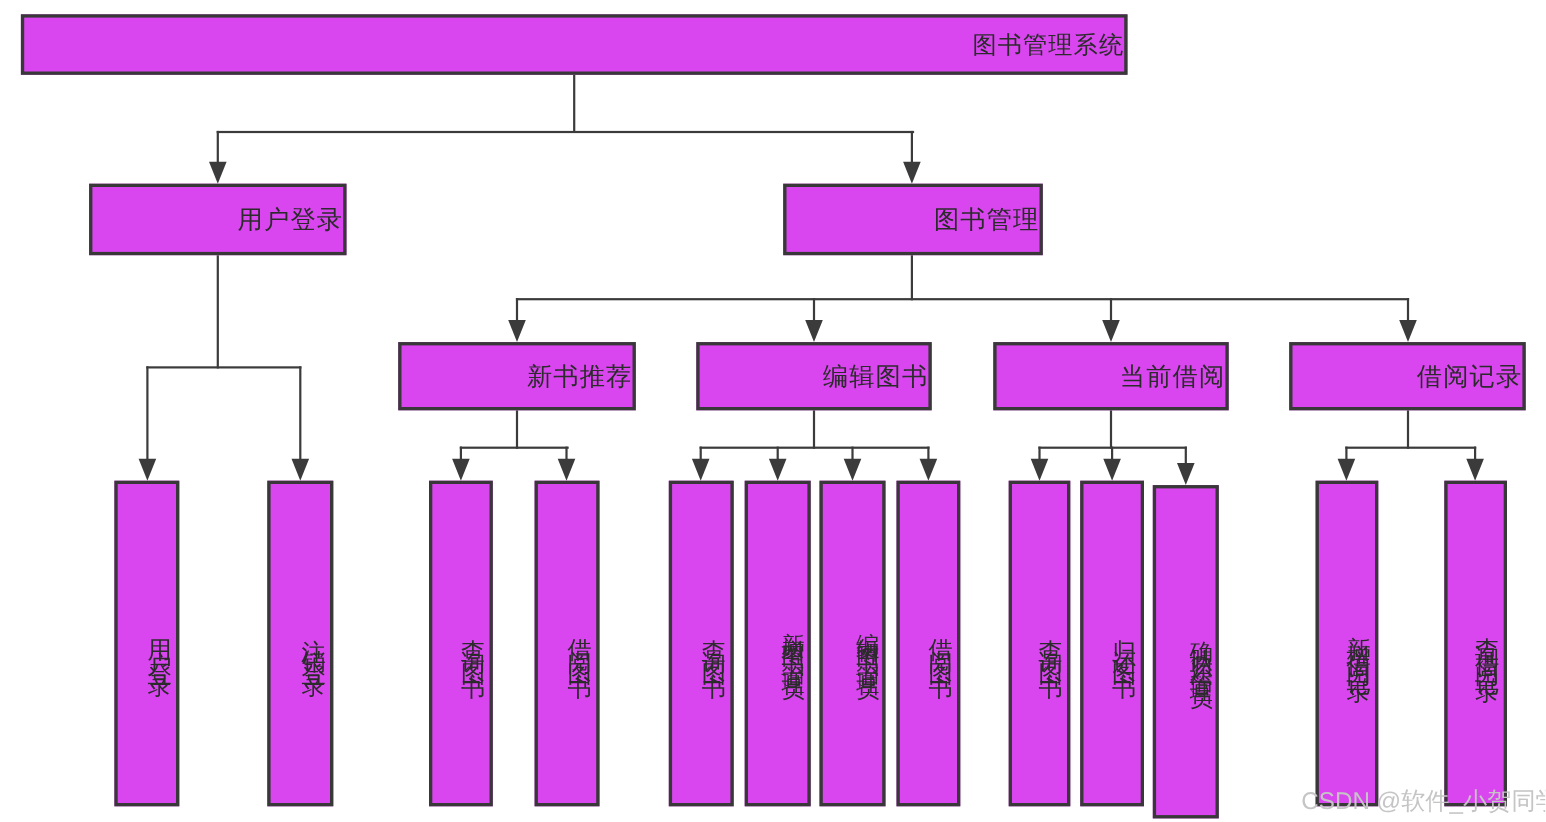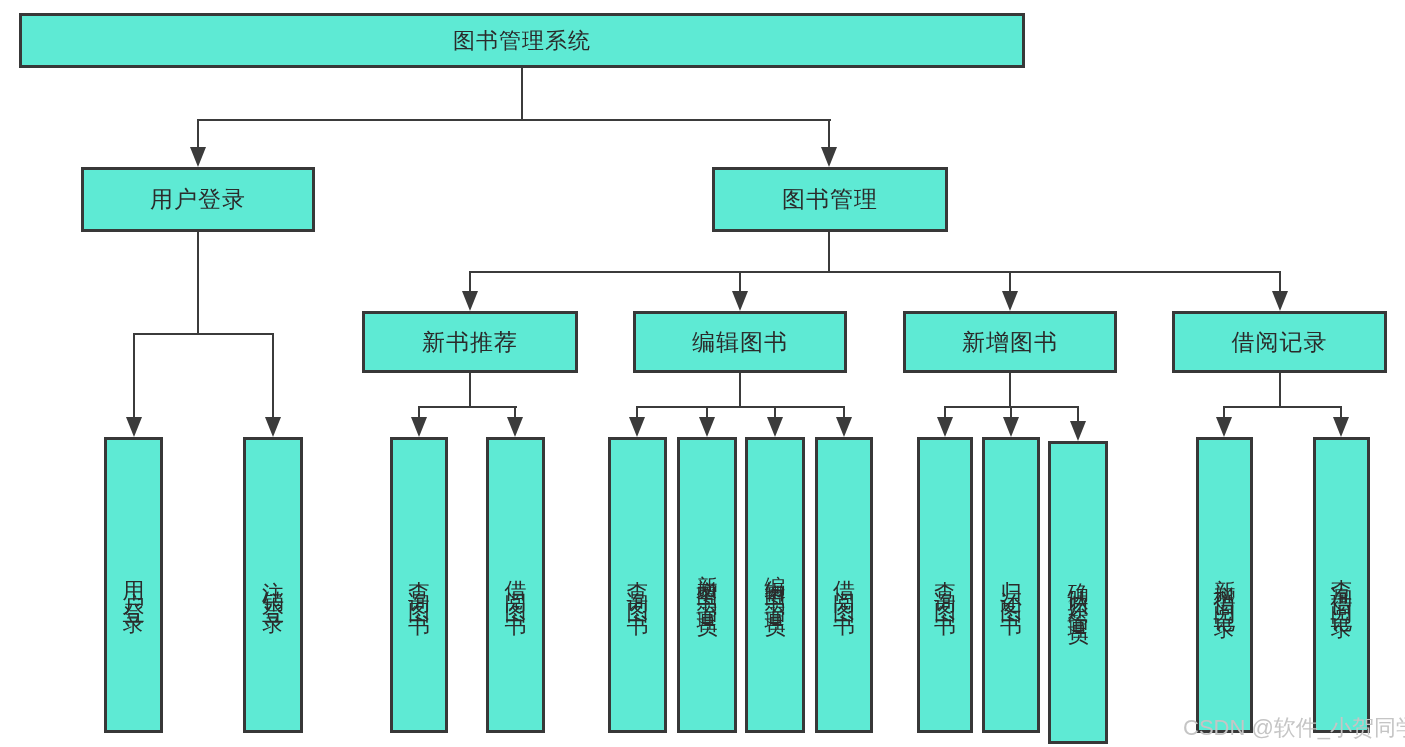--- a/index.html
+++ b/index.html
@@ -7,25 +7,25 @@
   .canvas {
     position: relative;
     width: 1405px;
     height: 747px;
     background: #ffffff;
     font-family: "Liberation Sans", sans-serif;
     overflow: hidden;
   }
   .node {
     position: absolute;
-    background: #5eead4;
+    background: #d946ef;
     border: 3px solid #383838;
     display: flex;
     align-items: center;
-    justify-content: center;
+    justify-content: flex-end;
     color: #2b2b2b;
   }
   .hlabel { font-size: 23px; letter-spacing: 1px; }
   .root-label { font-size: 22px; letter-spacing: 1px; }
   .vlabel {
     writing-mode: vertical-rl;
     text-orientation: mixed;
     white-space: nowrap;
     font-size: 22px;
     letter-spacing: 11px;
@@ -127,21 +127,21 @@
     <span class="hlabel">图书管理</span>
   </div>
 
   <div class="node" style="left:362px; top:311px; width:216px; height:62px;">
     <span class="hlabel">新书推荐</span>
   </div>
   <div class="node" style="left:633px; top:311px; width:214px; height:62px;">
     <span class="hlabel">编辑图书</span>
   </div>
   <div class="node" style="left:903px; top:311px; width:214px; height:62px;">
-    <span class="hlabel">新增图书</span>
+    <span class="hlabel">当前借阅</span>
   </div>
   <div class="node" style="left:1172px; top:311px; width:215px; height:62px;">
     <span class="hlabel">借阅记录</span>
   </div>
 
   <div class="node" style="left:104px; top:437px; width:59px; height:296px;">
     <span class="vlabel">用户登录</span>
   </div>
   <div class="node" style="left:243px; top:437px; width:60px; height:296px;">
     <span class="vlabel">注销登录</span>

